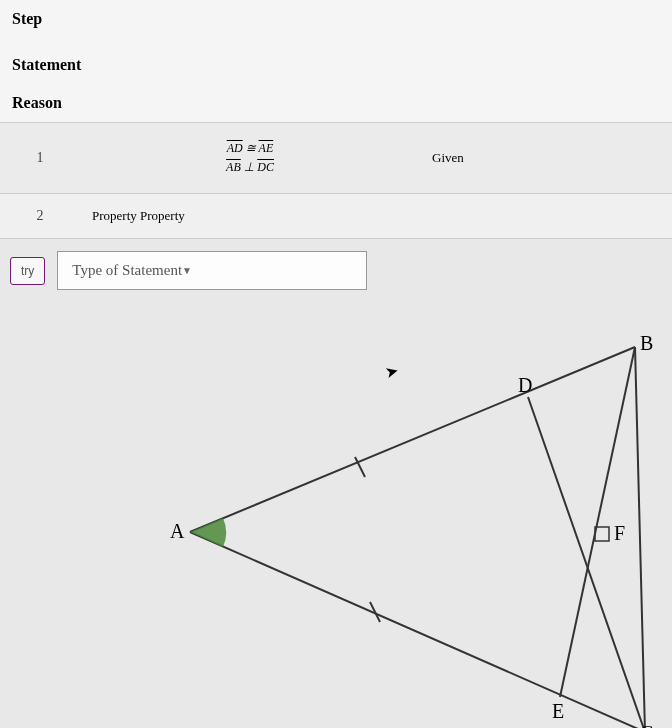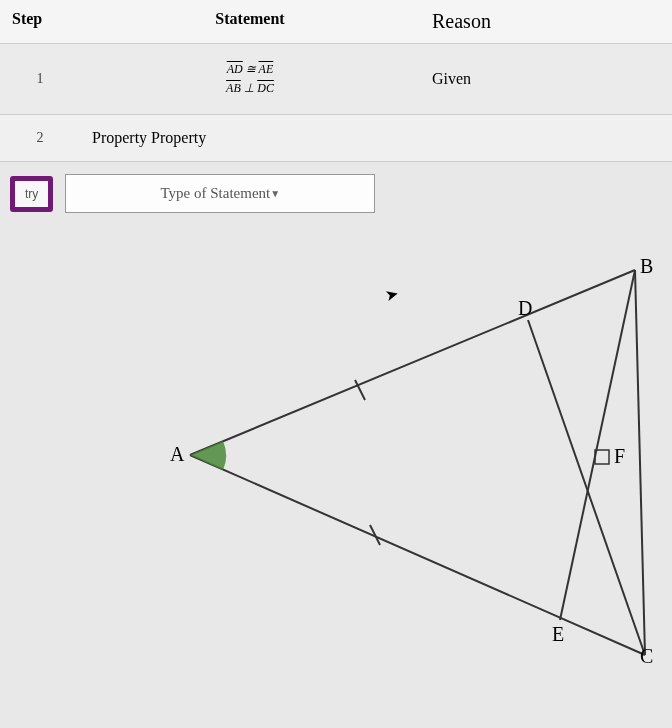--- a/index.html
+++ b/index.html
@@ -14,39 +14,41 @@
       height: 728px;
       overflow: hidden;
     }
     .table-container {
       width: 100%;
     }
     .header-row {
       display: flex;
       background: #f5f5f5;
       border-bottom: 1px solid #ccc;
+      flex-direction: column;
     }
     .col-step {
       width: 80px;
       padding: 10px 12px;
       font-weight: bold;
       font-size: 16px;
     }
     .col-statement {
       width: 340px;
       padding: 10px 12px;
       font-weight: bold;
       font-size: 16px;
-      text-align: center;
+      text-align: left;
+      margin-top: 8px;
     }
     .col-reason {
       width: 252px;
       padding: 10px 12px;
-      font-weight: normal;
-      font-size: 20px;
+      font-weight: bold;
+      font-size: 16px;
     }
     .data-row {
       display: flex;
       border-bottom: 1px solid #ccc;
       background: #f0f0f0;
     }
     .data-row:nth-child(even) {
       background: #ebebeb;
     }
     .step-cell {
@@ -70,48 +72,48 @@
     }
     .overline {
       text-decoration: overline;
       font-style: italic;
     }
     .reason-cell {
       width: 252px;
       padding: 14px 12px;
       display: flex;
       align-items: center;
-      font-size: 16px;
+      font-size: 13px;
       font-style: normal;
       font-family: Georgia, serif;
     }
     .try-row {
       display: flex;
       padding: 12px 10px;
       align-items: center;
       gap: 12px;
     }
     .try-button {
-      border: 5px solid #701a75;
+      border: 1px solid #701a75;
       background: #f8f8f8;
       padding: 6px 10px;
       font-size: 12px;
       color: #555;
       border-radius: 3px;
       font-family: Arial, sans-serif;
     }
     .dropdown {
       flex: 0 0 310px;
       border: 1px solid #999;
       background: #fdfdfd;
       padding: 10px 14px;
       font-size: 15px;
       color: #555;
       display: flex;
-      justify-content: center;
+      justify-content: flex-start;
       align-items: center;
       font-family: Georgia, serif;
     }
     .chevron {
       font-size: 10px;
       color: #666;
     }
     .diagram-area {
       position: relative;
       width: 672px;

